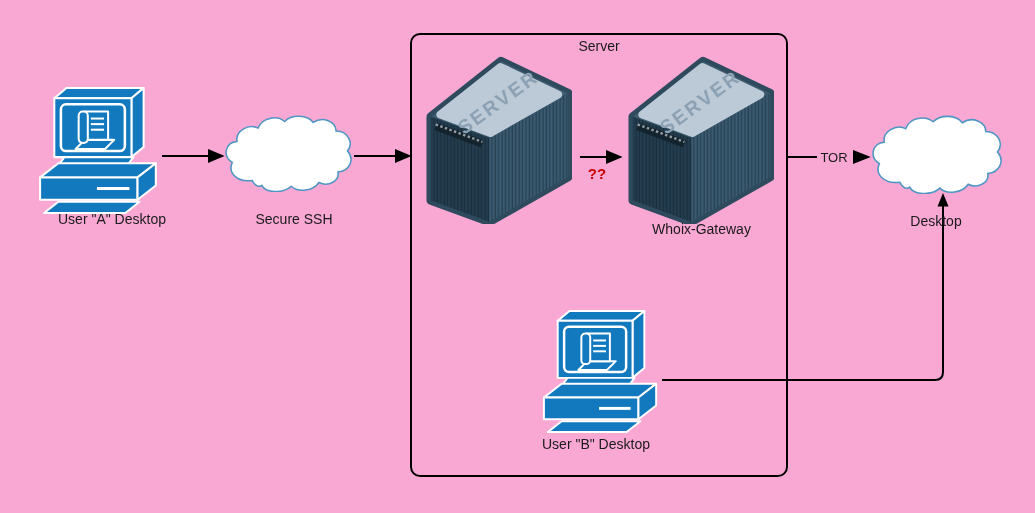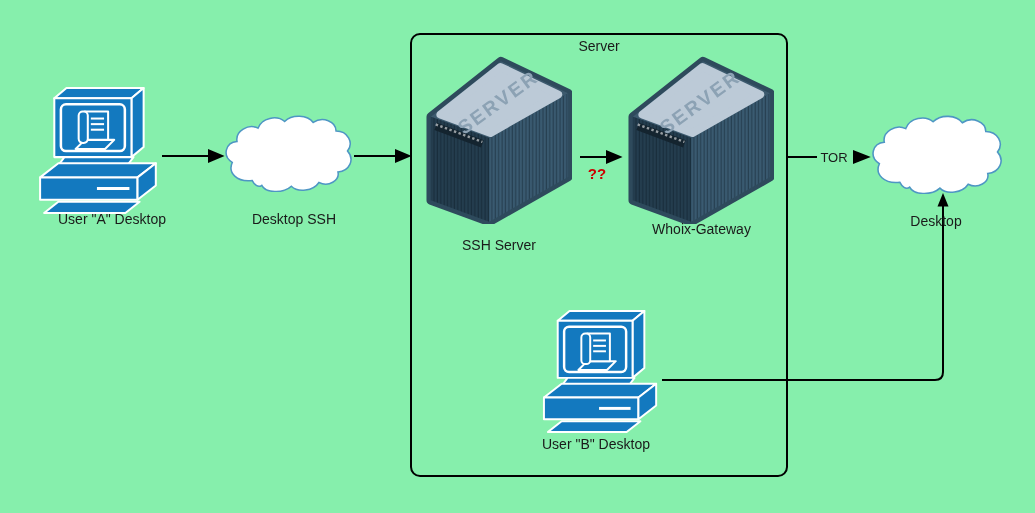--- a/index.html
+++ b/index.html
@@ -1,17 +1,17 @@
 <!DOCTYPE html>
 <html><head>
 <meta charset="utf-8">
 <style>
   html,body{margin:0;padding:0;background:#fff;}
   .canvas{
-    position:relative;width:1035px;height:513px;background:#86efac;
+    position:relative;width:1035px;height:513px;background:#f9a8d4;
     font-family:"Liberation Sans", sans-serif;overflow:hidden;
   }
   .abs{position:absolute;}
   .lbl{
     position:absolute;font-size:14px;color:#1a1a1a;
     text-align:center;white-space:nowrap;line-height:17px;
   }
   .server-box{
     position:absolute;left:410px;top:33px;width:378px;height:444px;
     box-sizing:border-box;border:2px solid #000;border-radius:10px;
@@ -83,35 +83,34 @@
     </g>
   </svg>
   <div class="lbl" style="left:32px;top:211px;width:160px;">User "A" Desktop</div>
 
   <svg class="abs" style="left:221px;top:112px;" width="133" height="80" viewBox="0 0 134 84">
     <path fill="#ffffff" stroke="#4E96C4" stroke-width="1.6" d="M 30,72 C 14,74 4,64 9,53 C -2,46 2,32 14,31 C 12,20 26,12 36,17
              C 40,6 56,3 64,10 C 72,2 88,3 94,11 C 104,4 118,10 118,20
              C 130,20 137,32 130,41 C 138,50 132,62 120,63 C 122,72 110,79 100,74
              C 94,83 78,85 71,78 C 62,86 44,85 40,77 C 36,80 32,76 30,72 Z"></path>
   </svg>
-  <div class="lbl" style="left:219px;top:211px;width:150px;">Desktop SSH</div>
+  <div class="lbl" style="left:219px;top:211px;width:150px;">Secure SSH</div>
 
   <svg class="abs" style="left:426px;top:56px;" width="146" height="168" viewBox="0 0 150 172">
     <path d="M5,62 L77,5 L146,38 L146,124 L65,170 L5,148 Z" fill="#2E4A5C" stroke="#2E4A5C" stroke-width="9" stroke-linejoin="round"></path>
     <polygon points="5,62 77,5 146,38 65,84" fill="#3D5A6E"></polygon>
     <polygon points="5,62 65,84 65,170 5,148" fill="#243E4F"></polygon>
     <polygon points="5,62 65,84 65,170 5,148" fill="url(#vents)"></polygon>
     <polygon points="65,84 146,38 146,124 65,170" fill="#3A5B71"></polygon>
     <polygon points="65,84 146,38 146,124 65,170" fill="url(#vents)"></polygon>
     <line x1="10" y1="72" x2="58" y2="90" stroke="#14242F" stroke-width="8"></line>
     <line x1="10" y1="70" x2="58" y2="88" stroke="rgba(255,255,255,0.55)" stroke-width="2.5" stroke-dasharray="2.5,2.5"></line>
     <polygon points="14.7,59.9 76.6,10.9 135.9,39.3 66.3,78.8" fill="#BCCAD7" stroke="#BCCAD7" stroke-width="8" stroke-linejoin="round"></polygon>
     <text transform="rotate(-36 74 47)" x="74" y="54" text-anchor="middle" font-size="20" font-weight="bold" fill="#8CA2B4" letter-spacing="2.5">SERVER</text>
   </svg>
-  <div class="lbl" style="left:424px;top:237px;width:150px;">SSH Server</div>
 
   <div class="lbl edge-label-warn" style="left:584px;top:165px;width:26px;">??</div>
 
   <svg class="abs" style="left:628px;top:56px;" width="146" height="168" viewBox="0 0 150 172">
     <path d="M5,62 L77,5 L146,38 L146,124 L65,170 L5,148 Z" fill="#2E4A5C" stroke="#2E4A5C" stroke-width="9" stroke-linejoin="round"></path>
     <polygon points="5,62 77,5 146,38 65,84" fill="#3D5A6E"></polygon>
     <polygon points="5,62 65,84 65,170 5,148" fill="#243E4F"></polygon>
     <polygon points="5,62 65,84 65,170 5,148" fill="url(#vents)"></polygon>
     <polygon points="65,84 146,38 146,124 65,170" fill="#3A5B71"></polygon>
     <polygon points="65,84 146,38 146,124 65,170" fill="url(#vents)"></polygon>

